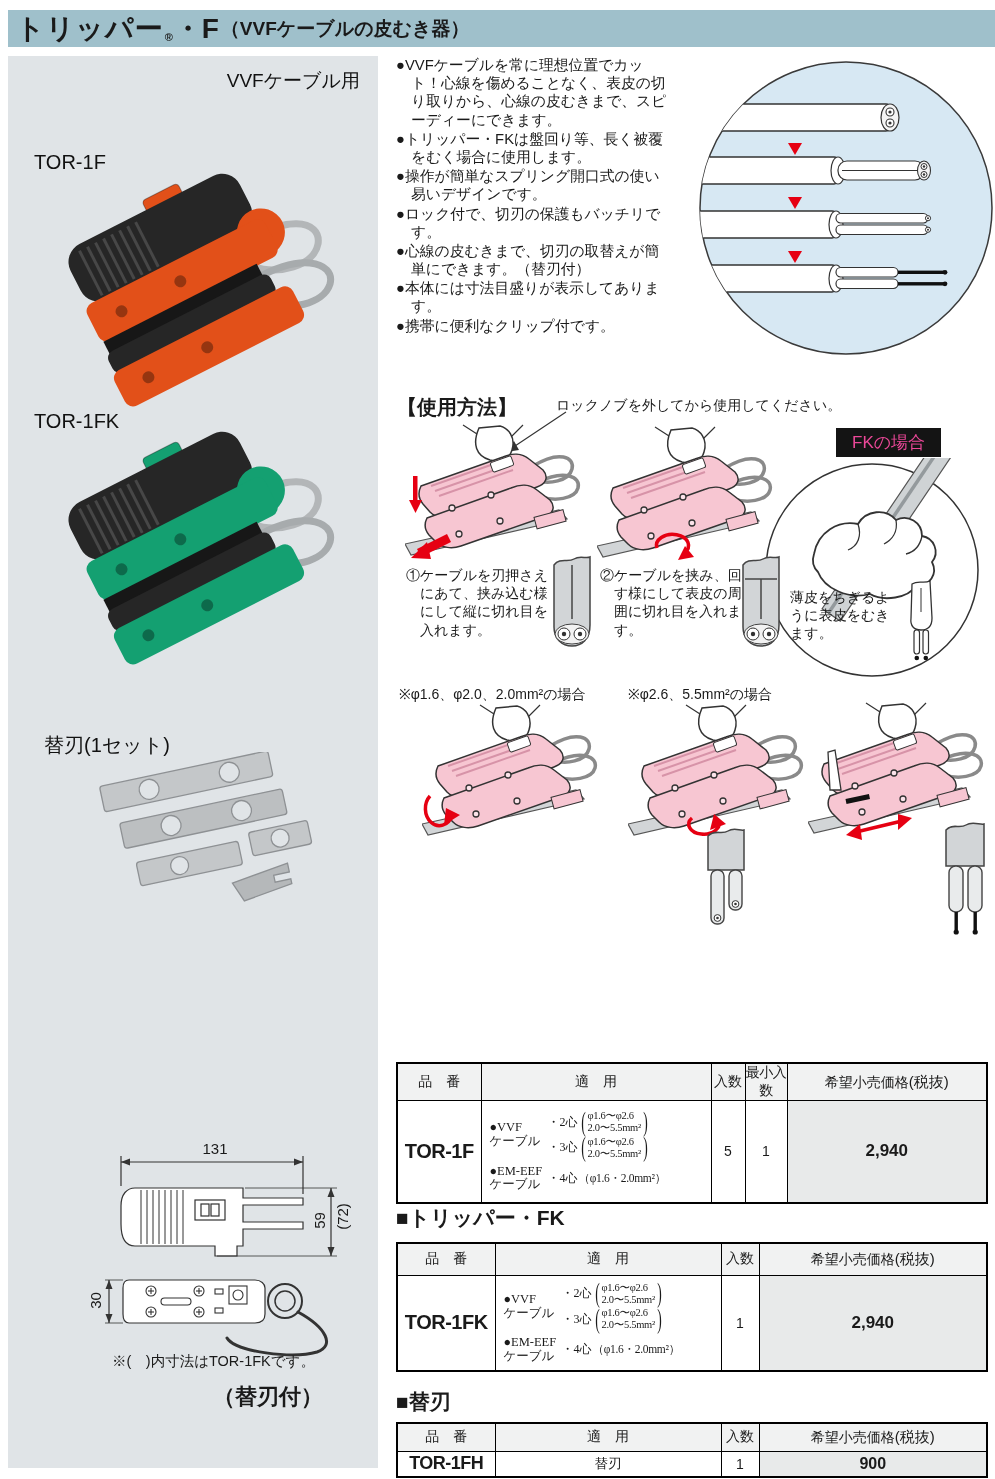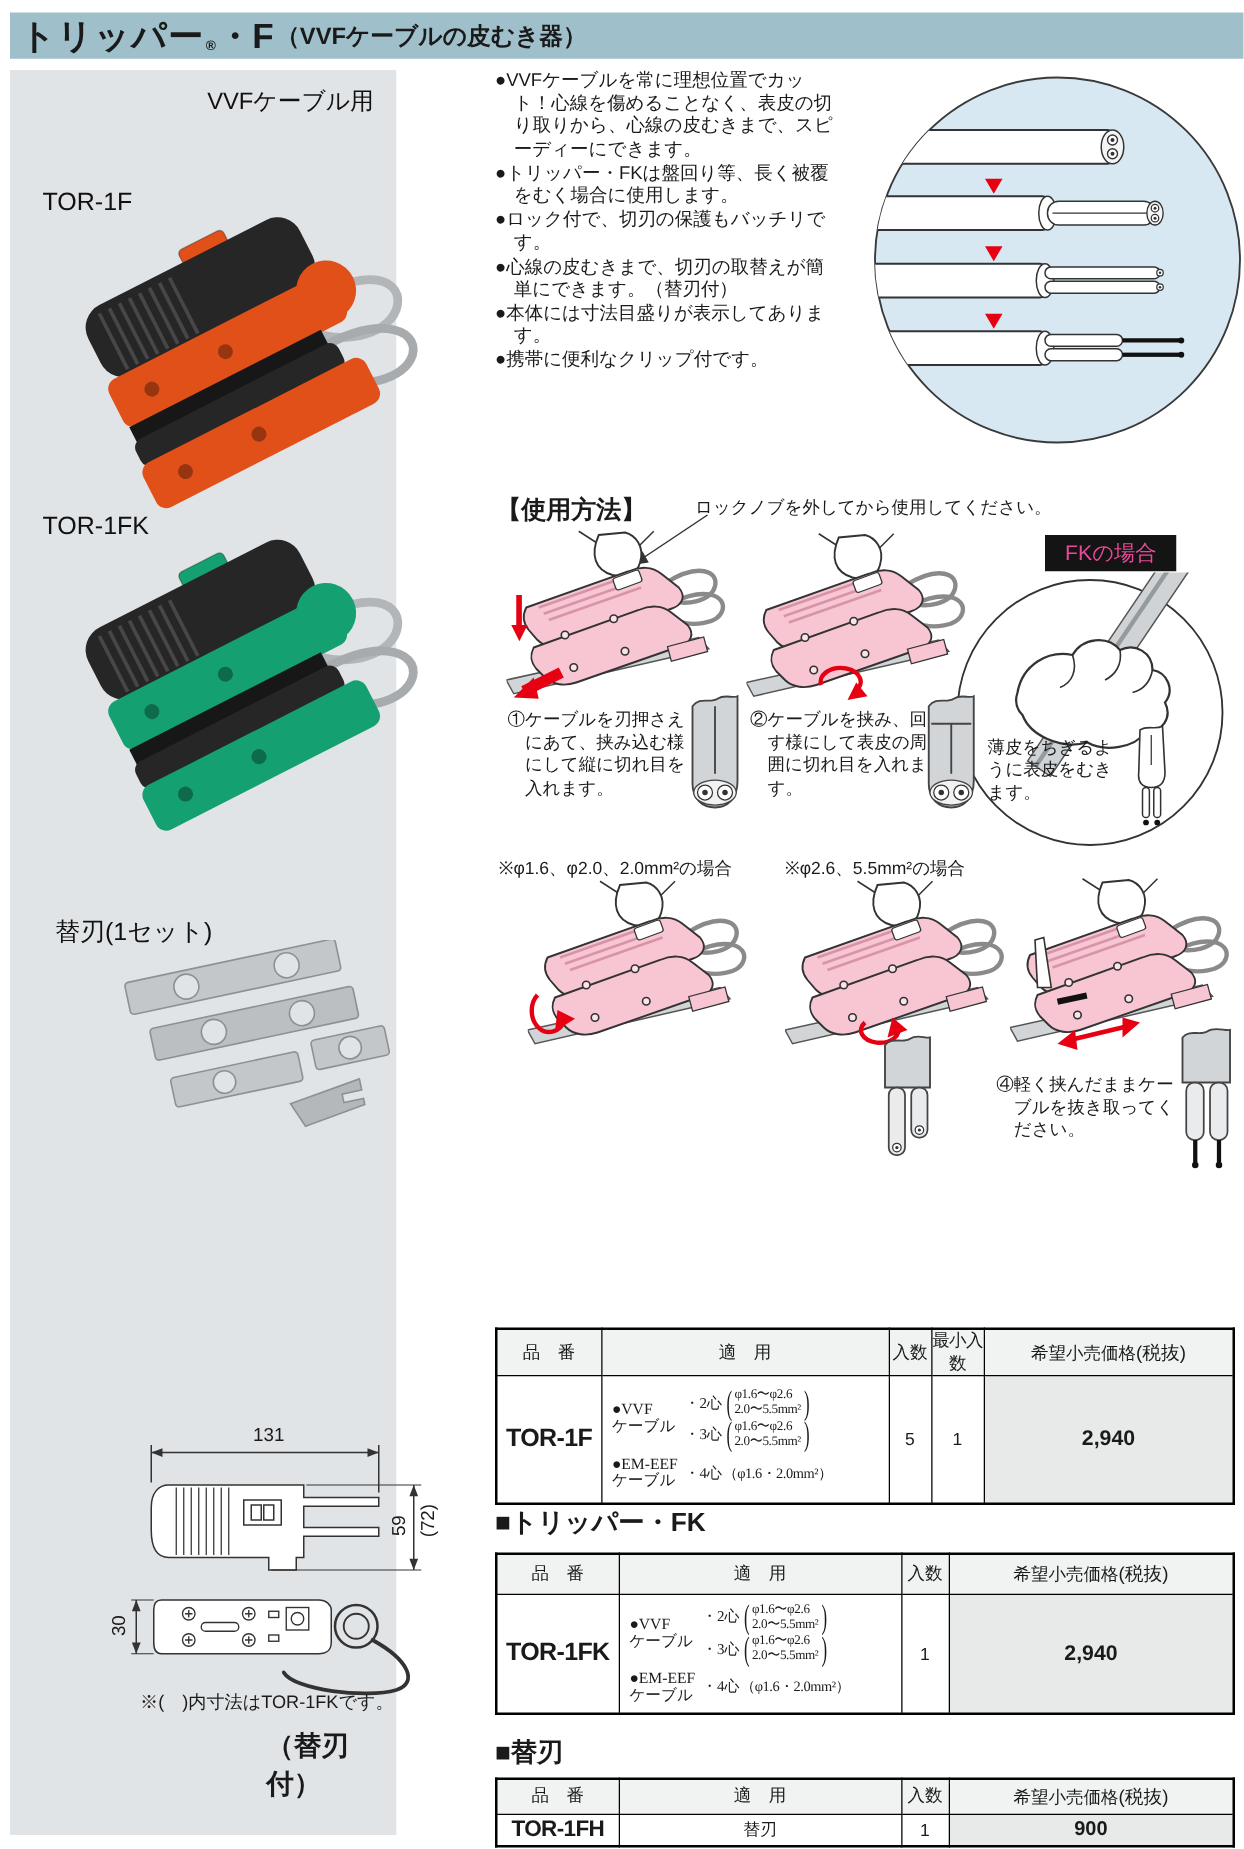--- a/index.html
+++ b/index.html
@@ -6,21 +6,21 @@
   body{font-family:"Liberation Sans",sans-serif;color:#1a1a1a;}
   #page{position:relative;width:995px;height:1479px;background:#fff;overflow:hidden;}
   .abs{position:absolute;}
   
   #header-bar{left:8px;top:10px;right:0;height:37px;background:#9fc0cb;display:flex;align-items:center;padding-left:8px;box-sizing:border-box;}
   .ttl-main{font-size:28px;font-weight:bold;letter-spacing:1px;}
   .ttl-reg{font-size:11px;font-weight:bold;align-self:flex-end;margin:0 1px 4px 1px;}
   .ttl-f{font-size:28px;font-weight:bold;}
   .ttl-paren{font-size:19px;font-weight:bold;margin-left:2px;}
   
-  #left-panel{left:8px;top:56px;width:309px;height:1412px;background:#e0e4e7;}
+  #left-panel{left:8px;top:56px;width:370px;height:1412px;background:#e0e4e7;}
   .panel-label{font-size:20px;color:#111;}
   .vdim{position:absolute;transform:rotate(-90deg);transform-origin:center;font-size:15px;white-space:nowrap;}
   
   #features{left:396px;top:56px;width:272px;list-style:none;margin:0;padding:0;}
   #features li{font-size:14.8px;line-height:1.23;text-indent:-15px;padding-left:15px;margin:0 0 1px 0;}
   
   #callout-text{left:800px;top:76px;width:130px;font-size:17px;line-height:1.35;color:#1d3340;white-space:pre-line;}
   
   .h-usage{font-size:20px;font-weight:bold;}
   .note-sm{font-size:14px;}
@@ -258,20 +258,21 @@
       <span class="vdim" style="left:-8px;top:144px;">30</span>
     </div>
 
     <div class="abs" style="left:104px;top:1296px;font-size:14.5px;text-align:center;">※(　)内寸法はTOR-1FKです。</div>
     <div class="abs" style="left:205px;top:1326px;font-size:22px;font-weight:bold;">（替刃付）</div>
   </div>
 
   <ul class="abs" id="features">
     <li>●VVFケーブルを常に理想位置でカット！心線を傷めることなく、表皮の切り取りから、心線の皮むきまで、スピーディーにできます。</li>
     <li>●トリッパー・FKは盤回り等、長く被覆をむく場合に使用します。</li>
+    <li>●操作が簡単なスプリング開口式の使い易いデザインです。</li>
     <li>●ロック付で、切刃の保護もバッチリです。</li>
     <li>●心線の皮むきまで、切刃の取替えが簡単にできます。（替刃付）</li>
     <li>●本体には寸法目盛りが表示してあります。</li>
     <li>●携帯に便利なクリップ付です。</li>
   </ul>
 
   <svg class="abs" style="left:698px;top:58px;" width="296" height="300" viewBox="0 0 296 300">
     <defs>
         <clipPath id="ccl">
           <circle cx="148" cy="150" r="146"></circle>
@@ -390,21 +391,20 @@
     <use href="#tool" width="180" height="150" x="8"></use>
     <polygon points="28,50 35,48 41,88 30,88" fill="#fff" stroke="#333" stroke-width="1.3"></polygon>
     <g transform="rotate(-12 60 98)">
         <rect x="46" y="94" width="24" height="5" fill="#111"></rect>
       </g>
     <line x1="56" y1="130" x2="102" y2="119" stroke="#e60012" stroke-width="3.5"></line>
     <polygon points="60,122 46,133 62,138" fill="#e60012"></polygon>
     <polygon points="98,112 112,116 98,128" fill="#e60012"></polygon>
   </svg>
 
-  <div class="abs cap" style="left:797px;top:858px;width:140px;">④軽く挟んだままケーブルを抜き取ってください。</div>
   <svg class="abs" style="left:938px;top:820px;" width="54" height="118" viewBox="0 0 54 118">
       <use href="#cable-v3" width="54" height="118"></use>
     </svg>
 
   <table class="spec-table abs" style="left:396px;top:1062px;width:592px;">
     <colgroup>
         <col style="width:84px">
         <col style="width:230px">
         <col style="width:34px">
         <col style="width:42px">

